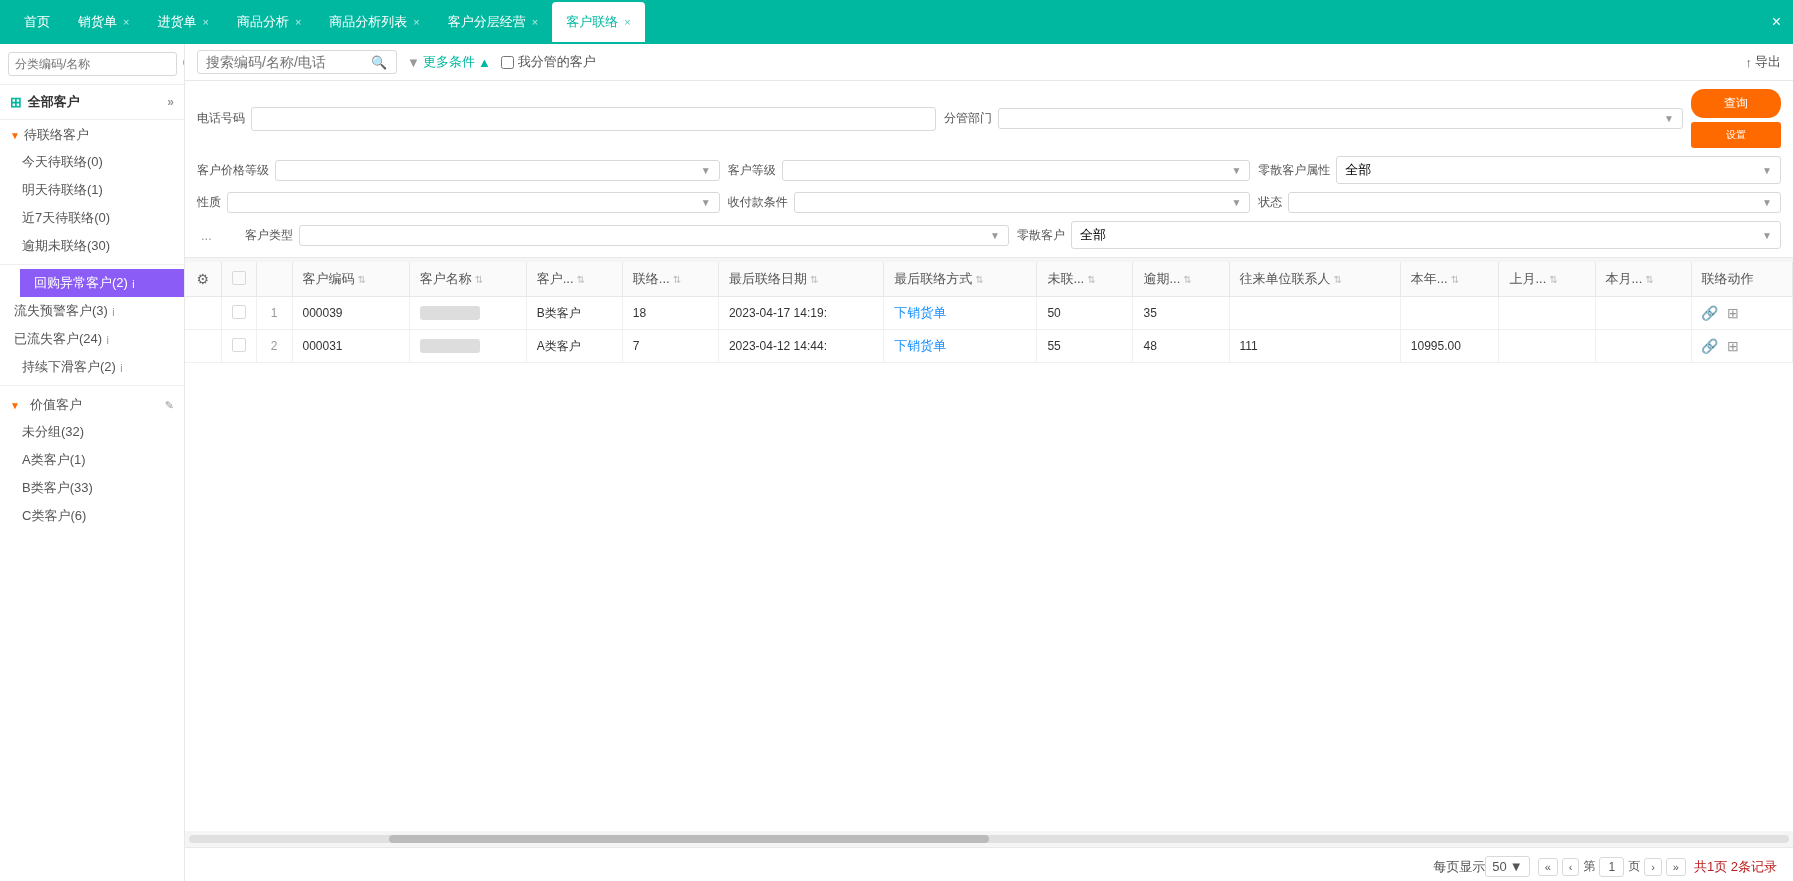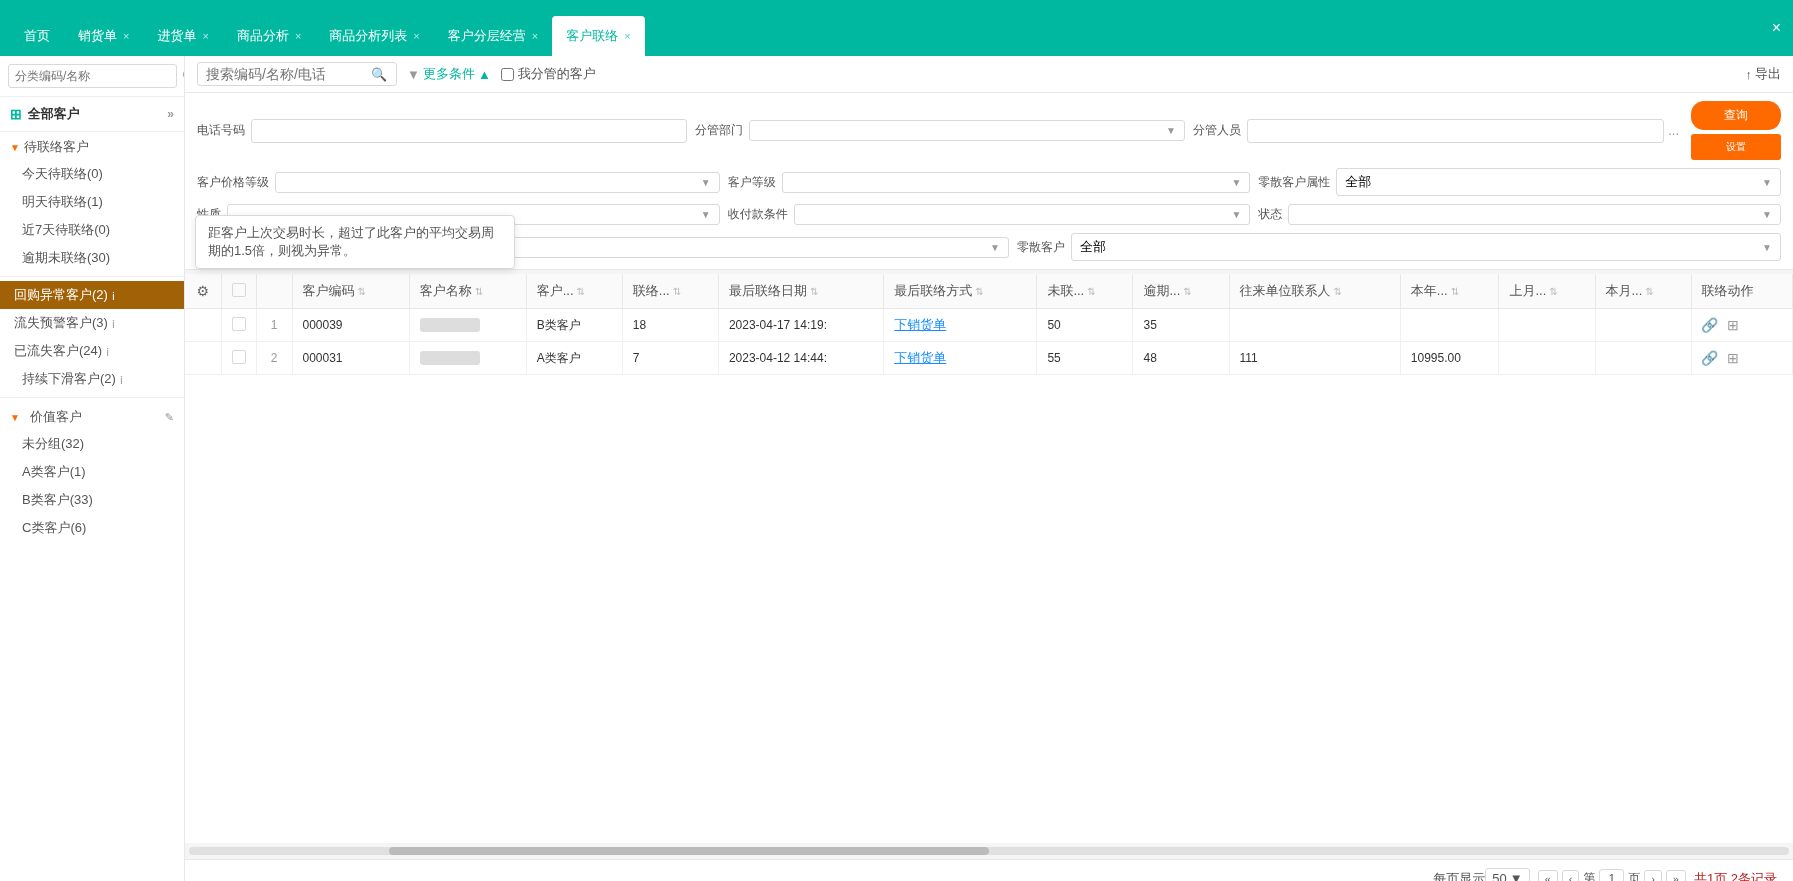--- a/index.html
+++ b/index.html
@@ -1,23 +1,23 @@
 <!DOCTYPE html>
 <html><head>
   <meta charset="utf-8">
   <style>
     * { box-sizing: border-box; margin: 0; padding: 0; font-family: 'Microsoft YaHei', Arial, sans-serif; font-size: 13px; }
     body { background: #f5f5f5; overflow: hidden; width: 1793px; height: 881px; }
 
     
     .top-nav {
-      height: 56px;
+      height: 44px;
       background: #00b8a0;
       display: flex;
-      align-items: flex-end;
+      align-items: center;
       padding: 0 10px;
       position: relative;
     }
     .top-nav .nav-item {
       color: #fff;
       padding: 0 14px;
       height: 40px;
       display: flex;
       align-items: center;
       cursor: pointer;
@@ -113,23 +113,24 @@
       font-size: 10px;
     }
     .sidebar-item {
       padding: 5px 10px 5px 22px;
       color: #555;
       font-size: 12px;
       cursor: pointer;
       white-space: nowrap;
     }
     .sidebar-item.active {
-      background: #a16207;
+      background: #8b5cf6;
       color: #fff;
       border-radius: 0;
+      margin-left: 20px;
     }
     .sidebar-divider { height: 1px; background: #eee; margin: 4px 0; }
 
     
     .tooltip-box {
       position: absolute;
       left: 195px;
       top: 215px;
       background: #fff;
       border: 1px solid #d9d9d9;
@@ -311,21 +312,21 @@
     tbody td {
       padding: 7px 10px;
       font-size: 12px;
       color: #333;
       border-right: 1px solid #f0f0f0;
       white-space: nowrap;
     }
     .table-settings-col { width: 36px; text-align: center; }
     .table-check-col { width: 30px; text-align: center; }
     .table-num-col { width: 36px; text-align: center; color: #999; }
-    .link-text { color: #1890ff; cursor: pointer; text-decoration: underline; }
+    .link-text { color: #1890ff; cursor: pointer; }
     .action-icons { display: flex; gap: 8px; }
     .action-icon { color: #999; cursor: pointer; font-size: 14px; }
     .blurred-text {
       display: inline-block;
       background: #ddd;
       border-radius: 3px;
       width: 60px;
       height: 14px;
       vertical-align: middle;
     }
@@ -517,23 +518,20 @@
       <span>A类客户(1)</span>
     </div>
     <div class="sidebar-item">
       <span>B类客户(33)</span>
     </div>
     <div class="sidebar-item">
       <span>C类客户(6)</span>
     </div>
   </div>
 
-  <div class="tooltip-box">
-    <span>距客户上次交易时长，超过了此客户的平均交易周期的1.5倍，则视为异常。</span>
-  </div>
 
   <div class="content-area">
 
     <div class="filter-bar">
       <div class="search-input-wrap">
         <input type="text" style="border: none; outline: none; font-size: 14px; flex: 1 1 0%;" placeholder="搜索编码/名称/电话">
         <span style="color:#00b8a0;cursor:pointer;">🔍</span>
       </div>
       <div class="more-filter">
         <span style="color:#999;">▼</span>
@@ -556,25 +554,20 @@
         <div class="filter-item">
           <span class="filter-label">电话号码</span>
           <input class="filter-input" type="text" style="">
         </div>
         <div class="filter-item">
           <span class="filter-label">分管部门</span>
           <div class="filter-select">
             <span></span>
             <span class="down-arrow">▼</span>
           </div>
-        </div>
-        <div class="filter-item">
-          <span class="filter-label">分管人员</span>
-          <input class="filter-input" type="text" style="flex: 1 1 0%;">
-          <span class="filter-dots">...</span>
         </div>
         <div class="filter-actions">
           <button class="btn-query">查询</button>
           <button class="btn-settings">设置</button>
         </div>
       </div>
 
       <div class="filter-row">
         <div class="filter-item">
           <span class="filter-label">客户价格等级</span>

